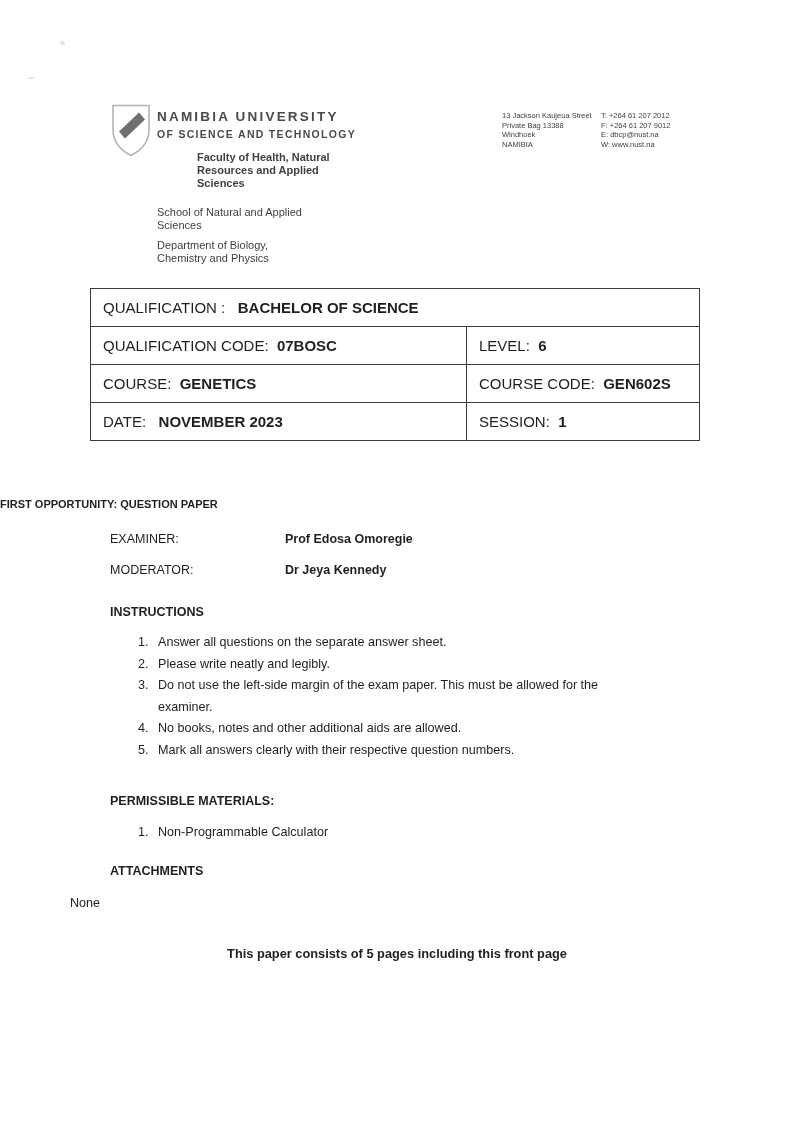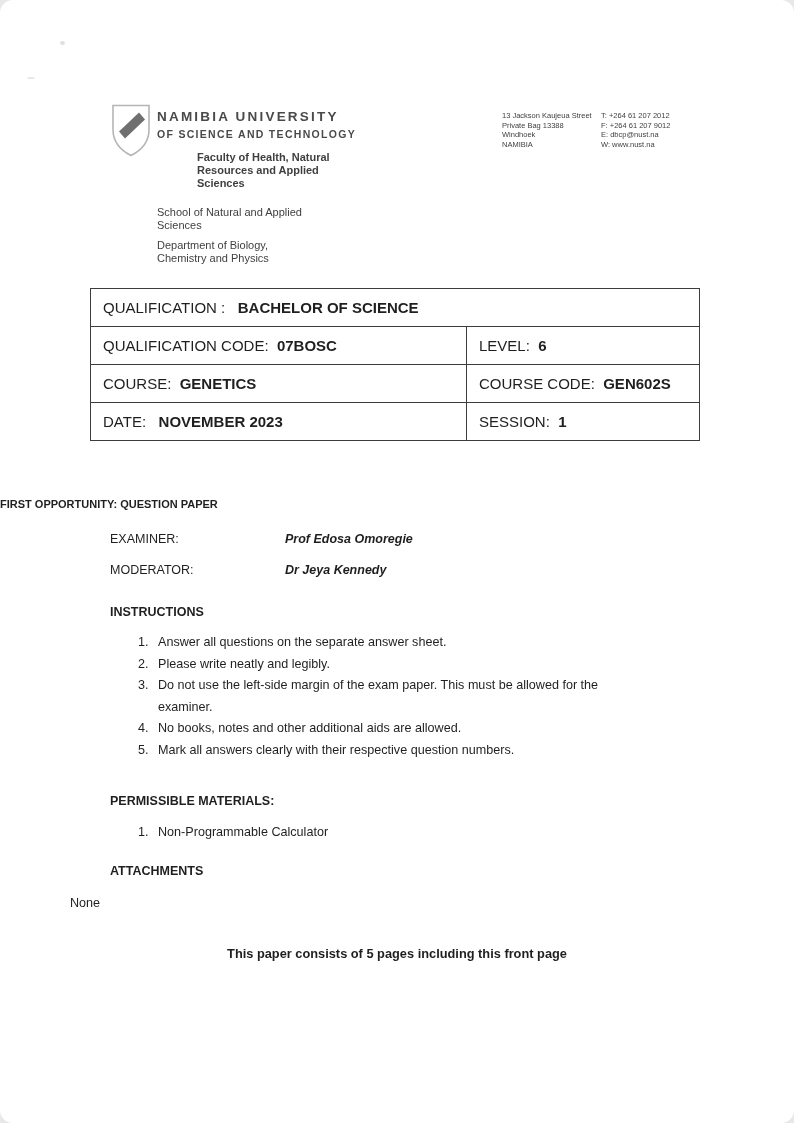--- a/index.html
+++ b/index.html
@@ -4,21 +4,20 @@
 <style>
   html,body{margin:0;padding:0;background:#e8e8e8;}
   .page{
     position:relative;
     width:794px;height:1123px;
     background:#ffffff;
     margin:0 auto;
     font-family:"Liberation Sans", sans-serif;
     color:#1f1f1f;
     overflow:hidden;
-    border-radius:13px;
   }
   
   .speck{position:absolute;background:#c9c9c9;border-radius:50%;}
   .speck1{left:60px;top:41px;width:5px;height:4px;opacity:.6;}
   .speck2{left:27px;top:77px;width:8px;height:2px;opacity:.45;}
   
   .logo{position:absolute;left:109px;top:103px;width:44px;height:55px;}
   .uni-name{
     position:absolute;left:157px;top:109px;
     font-size:13.5px;font-weight:bold;letter-spacing:2.2px;
@@ -60,21 +59,21 @@
   .c-left{width:363px;}
   
   .flow{position:absolute;left:0;top:483px;width:794px;}
   .paper-title{
     margin-top:15px;text-align:left;
     font-weight:bold;font-size:11px;
   }
   .people{margin-top:22px;padding-left:110px;font-size:12.5px;}
   .people-row{display:flex;margin-bottom:17px;}
   .people-label{width:175px;font-weight:normal;}
-  .people-name{font-weight:bold;font-style:italic;}
+  .people-name{font-weight:bold;}
   .sec-heading{
     padding-left:110px;font-weight:bold;font-size:12.5px;
   }
   .instr-heading{margin-top:28px;}
   ol.num-list{
     margin:13px 0 0 0;
     padding-left:152px;
     font-size:12.6px;line-height:21.5px;
   }
   ol.num-list li{padding-left:6px;max-width:470px;}

